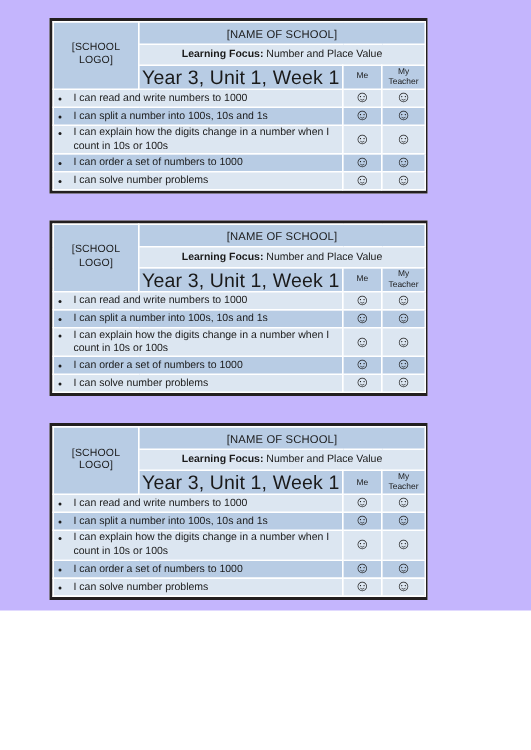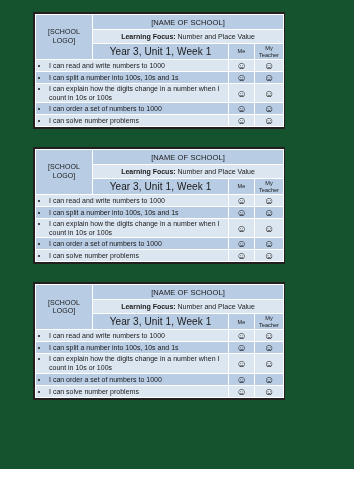--- a/index.html
+++ b/index.html
@@ -9,24 +9,24 @@
   body {
     width: 354px;
     height: 500px;
     background: #ffffff;
     font-family: "Liberation Sans", sans-serif;
     overflow: hidden;
   }
 
   .page {
     width: 354px;
-    height: 469px;
+    height: 407px;
     box-sizing: border-box;
     padding: 12px 0 0 0;
-    background: #14532d;
+    background: #c4b5fd;
   }
 
   .sheet {
     width: 248px;
     margin: 0 0 18px 33px;
     border: 2px solid #231f20;
     box-sizing: content-box;
     background: #ffffff;
   }
 
@@ -80,21 +80,21 @@
     height: 13px;
     padding: 1px 2px;
   }
   .band-focus .lf-label {
     font-weight: bold;
   }
 
   .band-unit {
     background: #b8cce4;
     text-align: center;
-    font-size: 10px;
+    font-size: 13px;
     font-weight: bold;
     color: #1a1a1a;
     height: 15px;
     letter-spacing: 0.1px;
   }
 
   .hdr-me,
   .hdr-teacher {
     background: #b8cce4;
     text-align: center;

